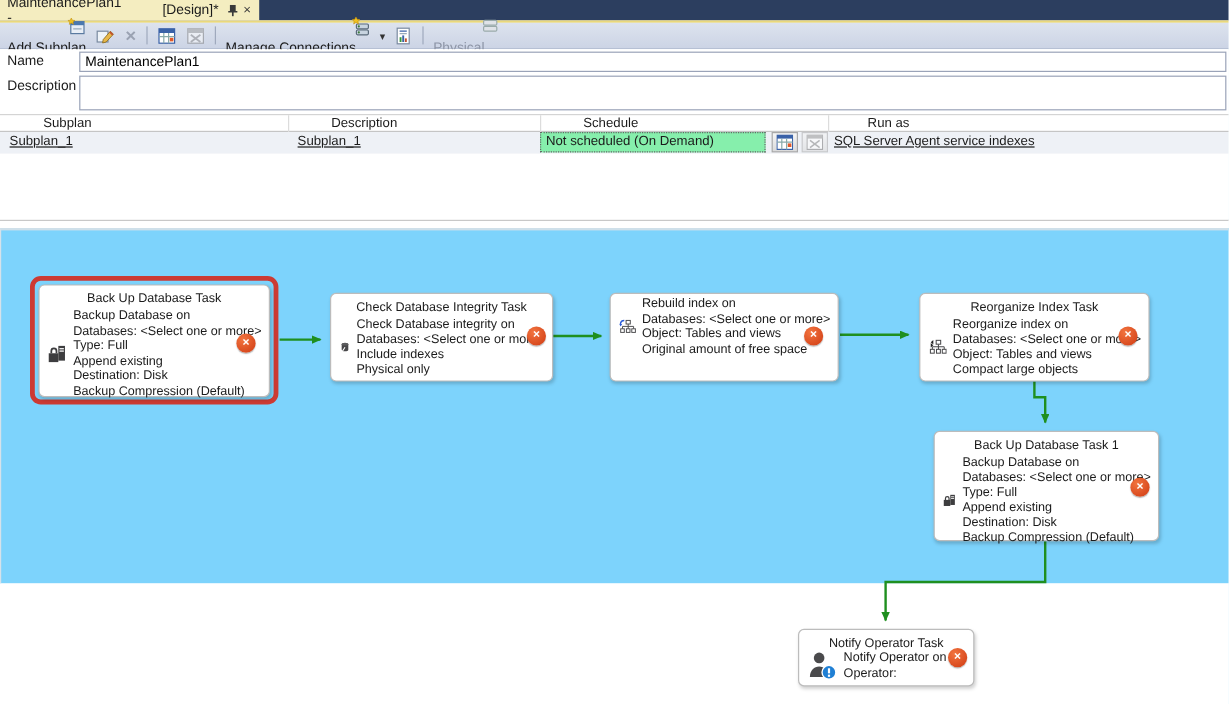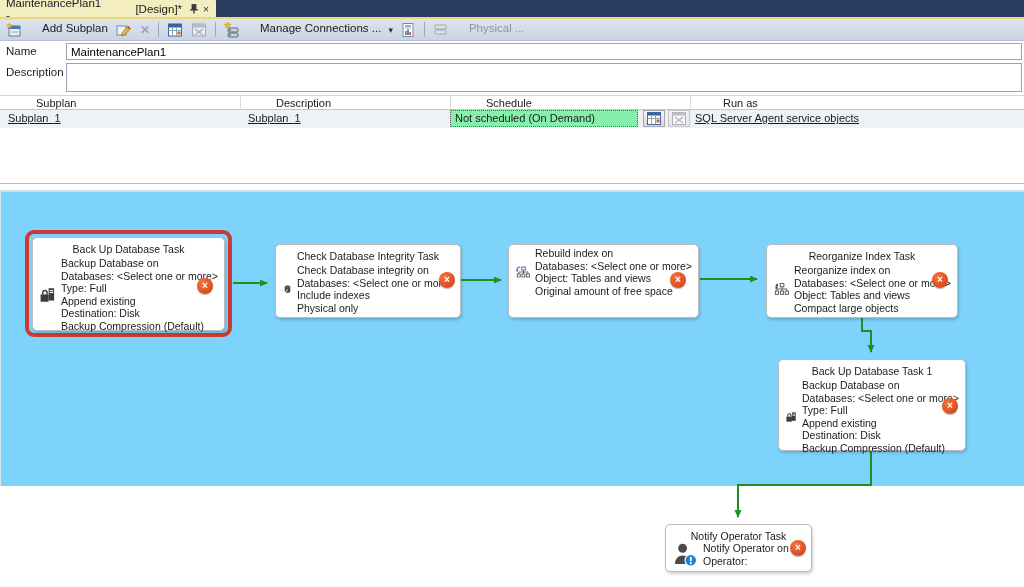--- a/index.html
+++ b/index.html
@@ -13,21 +13,21 @@
   .tab-spacer { width:40px; }
   .tab-title-right { margin-right:6px; }
   .tab-icon { display:flex; align-items:center; justify-content:center; width:14px; height:13px;
               color:#3a3a3a; font-size:11px; cursor:pointer; }
   .tab-underline { height:2px; background:#e9d87c; }
 
   
   .toolbar { display:flex; align-items:center; height:22px; padding:0 3px; gap:2px;
              background:linear-gradient(#dde3ee,#ccd4e5); border-bottom:1px solid #b6c0d4;
              font-size:11.5px; color:#1b1b1b; }
-  .tb-btn { display:flex; align-items:flex-start; gap:20px; padding:1px 3px; border-radius:2px; }
+  .tb-btn { display:flex; align-items:flex-end; gap:4px; padding:1px 3px; border-radius:2px;flex-direction:column; }
   .tb-sep { width:1px; height:15px; background:#9fa9bd; margin:0 3px; }
   .tb-disabled { color:#8d95a6; }
   .tb-x { font-size:12px; font-weight:bold; color:#9aa2b2; padding:0 3px; }
   .dd-arrow { font-size:9px; color:#333; padding:0 2px; }
 
   
   .props { position:relative; height:54px; background:#fff; font-size:11.5px; }
   .props label { position:absolute; left:6px; color:#1b1b1b; }
   .name-input { position:absolute; left:66px; right:2px; top:2px; height:17px;
                 border:1px solid #9aa3b8; font:11.5px "Liberation Sans",sans-serif; padding:0 4px; }
@@ -189,21 +189,21 @@
           </svg>
       </div>
       <div class="cal-btn disabled" style="left:668px">
         <svg width="14" height="13" viewBox="0 0 14 13">
             <rect x="0.5" y="0.5" width="13" height="12" fill="#fff" stroke="#777"></rect>
             <rect x="0.5" y="0.5" width="13" height="3" fill="#999"></rect>
             <line x1="3" y1="5" x2="11" y2="11" stroke="#888" stroke-width="1.3"></line>
             <line x1="11" y1="5" x2="3" y2="11" stroke="#888" stroke-width="1.3"></line>
           </svg>
       </div>
-      <span class="cell" style="left:695px">SQL Server Agent service objects</span>
+      <span class="cell" style="left:695px">SQL Server Agent service indexes</span>
     </div>
   </div>
 
   <div class="splitter"></div>
 
   <div class="surface">
 
     <svg class="connectors" width="1023" height="397">
       <defs>
         <marker id="arr" markerWidth="9" markerHeight="8" refX="7" refY="3.5" orient="auto" markerUnits="userSpaceOnUse">

